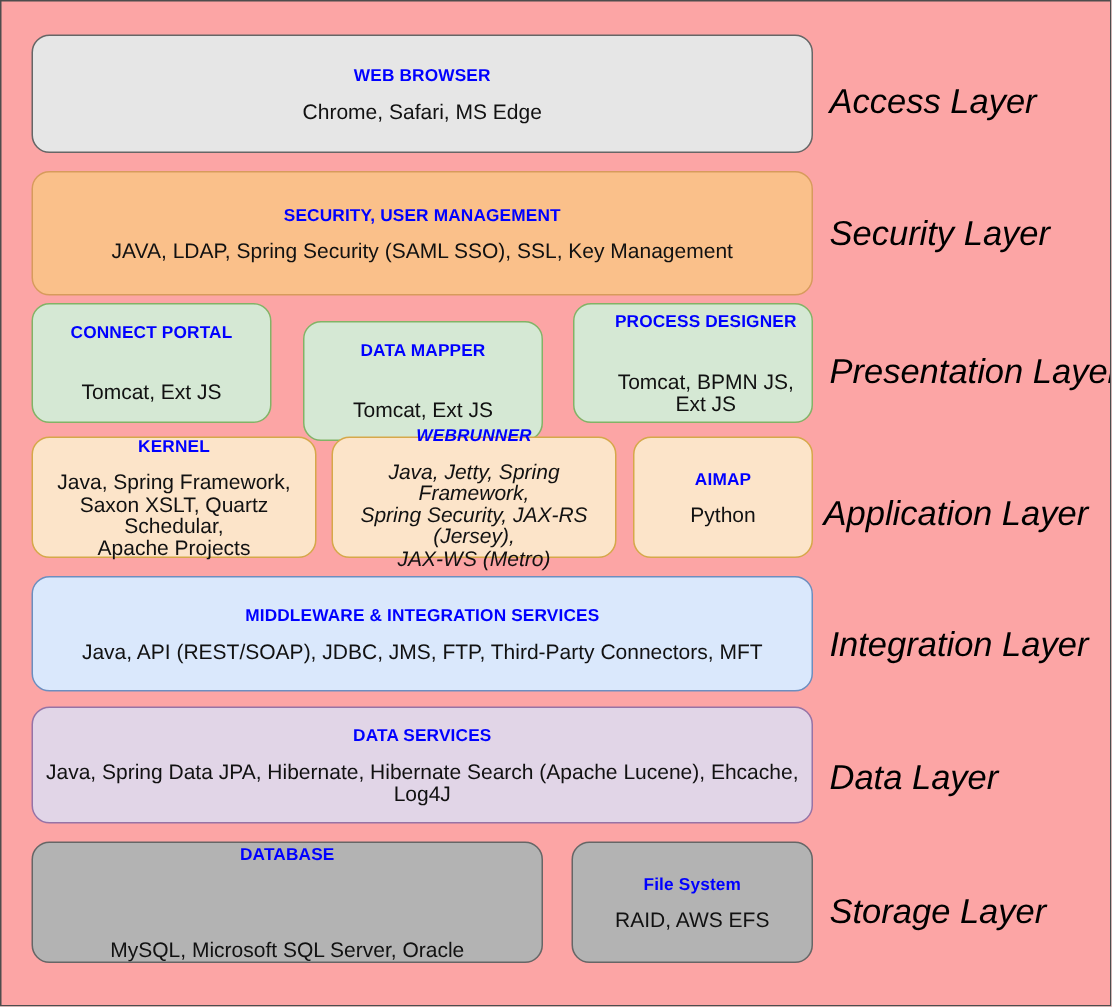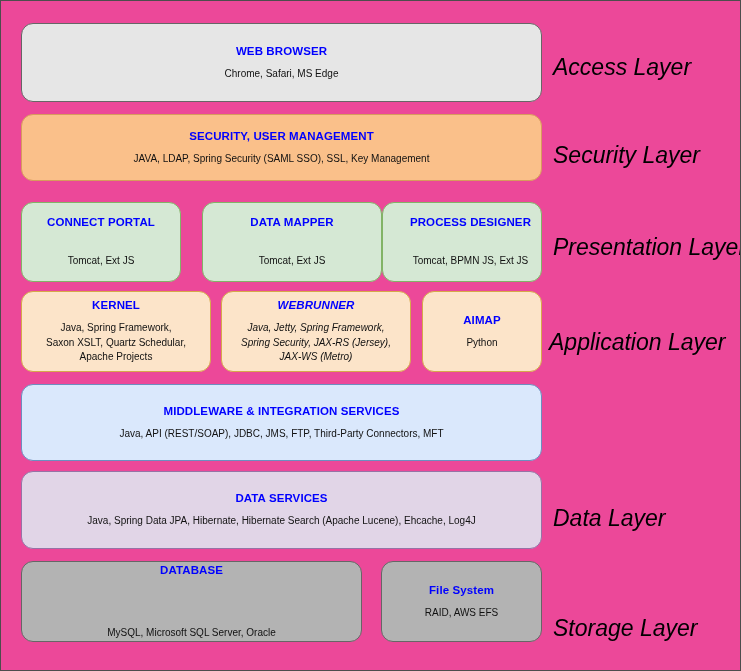--- a/index.html
+++ b/index.html
@@ -7,21 +7,21 @@
     padding: 0;
     background: #ffffff;
   }
   body {
     font-family: "Liberation Sans", sans-serif;
   }
   #diagram-root {
     position: relative;
     width: 741px;
     height: 671px;
-    background: #ec4899;
+    background: #fca5a5;
     border: 1px solid #4d4d4d;
     box-sizing: border-box;
     overflow: hidden;
   }
   .box {
     position: absolute;
     box-sizing: border-box;
     border-radius: 12px;
     border: 1px solid #666666;
     display: flex;
@@ -34,21 +34,21 @@
   .box-title {
     color: #0000ff;
     font-weight: bold;
     font-size: 11.5px;
     letter-spacing: 0.1px;
     line-height: 14px;
     margin-bottom: 9px;
   }
   .box-sub {
     color: #111111;
-    font-size: 10px;
+    font-size: 14px;
     line-height: 14.5px;
     white-space: pre-line;
   }
   .layer-label {
     position: absolute;
     font-style: italic;
     font-weight: normal;
     font-size: 23px;
     color: #000000;
     white-space: nowrap;
@@ -67,31 +67,31 @@
 <body>
 
 <div id="diagram-root">
 
   <div class="box pal-access" style="left:20px; top:22px; width:521px; height:79px;">
     <div class="box-title">WEB BROWSER</div>
     <div class="box-sub">Chrome, Safari, MS Edge</div>
   </div>
   <div class="layer-label" style="left:552px; top:53px;">Access Layer</div>
 
-  <div class="box pal-security" style="left:20px; top:113px; width:521px; height:67px;">
+  <div class="box pal-security" style="left:20px; top:113px; width:521px; height:83px;">
     <div class="box-title">SECURITY, USER MANAGEMENT</div>
     <div class="box-sub">JAVA, LDAP, Spring Security (SAML SSO), SSL, Key Management</div>
   </div>
   <div class="layer-label" style="left:552px; top:141px;">Security Layer</div>
 
   <div class="box pal-present" style="left:20px; top:201px; width:160px; height:80px;">
     <div class="box-title">CONNECT PORTAL</div>
     <div class="box-sub">Tomcat, Ext JS</div>
   </div>
-  <div class="box pal-present" style="left:201px; top:201px; width:180px; height:80px;">
+  <div class="box pal-present" style="left:201px; top:213px; width:160px; height:80px;">
     <div class="box-title">DATA MAPPER</div>
     <div class="box-sub">Tomcat, Ext JS</div>
   </div>
   <div class="box pal-present" style="left:381px; top:201px; width:160px; height:80px;padding-left:23px;">
     <div class="box-title">PROCESS DESIGNER</div>
     <div class="box-sub">Tomcat, BPMN JS, Ext JS</div>
   </div>
   <div class="layer-label" style="left:552px; top:233px;text-align:right;">Presentation Layer</div>
 
   <div class="box pal-app" style="left:20px; top:290px; width:190px; height:81px;">
@@ -109,30 +109,31 @@
   <div class="box pal-app" style="left:421px; top:290px; width:120px; height:81px;">
     <div class="box-title">AIMAP</div>
     <div class="box-sub">Python</div>
   </div>
   <div class="layer-label" style="left:548px; top:328px;">Application Layer</div>
 
   <div class="box pal-integr" style="left:20px; top:383px; width:521px; height:77px;">
     <div class="box-title">MIDDLEWARE &amp; INTEGRATION SERVICES</div>
     <div class="box-sub">Java, API (REST/SOAP), JDBC, JMS, FTP, Third-Party Connectors, MFT</div>
   </div>
+  <div class="layer-label" style="left:552px; top:415px;">Integration Layer</div>
 
   <div class="box pal-data" style="left:20px; top:470px; width:521px; height:78px;">
     <div class="box-title">DATA SERVICES</div>
     <div class="box-sub">Java, Spring Data JPA, Hibernate, Hibernate Search (Apache Lucene), Ehcache, Log4J</div>
   </div>
   <div class="layer-label" style="left:552px; top:504px;">Data Layer</div>
 
   <div class="box pal-storage" style="left:20px; top:560px; width:341px; height:81px;gap:40px;">
     <div class="box-title">DATABASE</div>
     <div class="box-sub">MySQL, Microsoft SQL Server, Oracle</div>
   </div>
   <div class="box pal-storage" style="left:380px; top:560px; width:161px; height:81px;">
     <div class="box-title">File System</div>
     <div class="box-sub">RAID, AWS EFS</div>
   </div>
-  <div class="layer-label" style="left:552px; top:614px;">Storage Layer</div>
+  <div class="layer-label" style="left:552px; top:593px;">Storage Layer</div>
 
 </div>
 
 </body></html>

